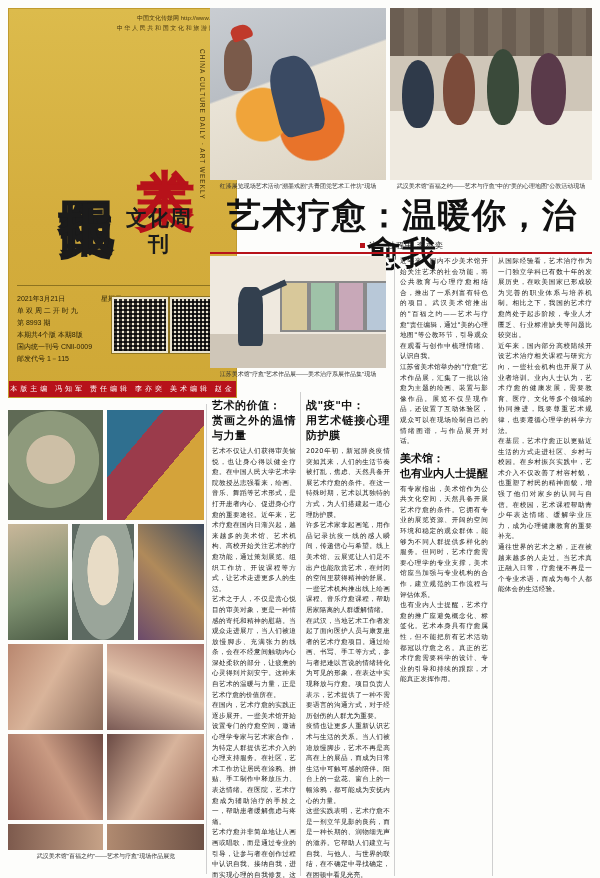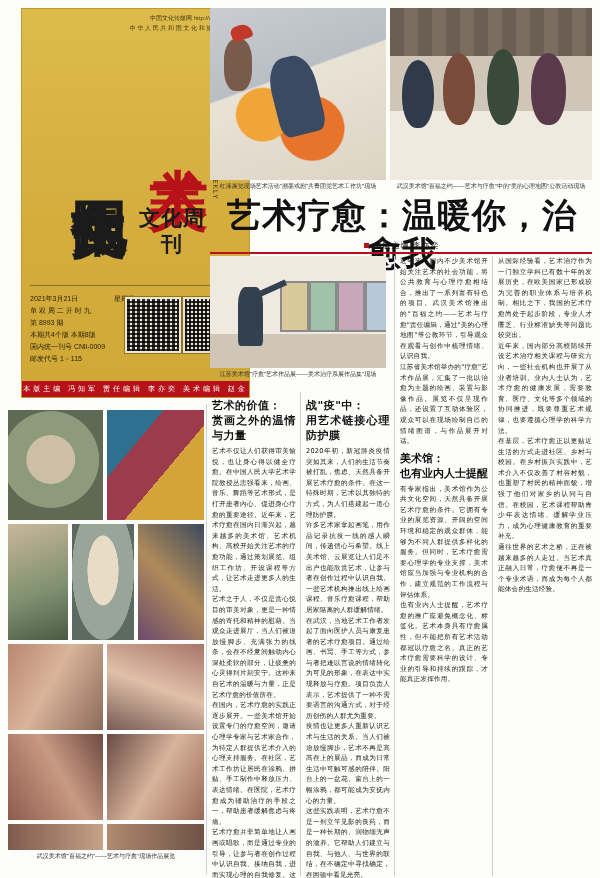--- a/index.html
+++ b/index.html
@@ -10,21 +10,21 @@
     color:#111;
     overflow:hidden;
     position:relative;
   }
   .page{
     position:absolute;inset:0;
     background:#fdfdfb;
   }
   
   .masthead{
-    position:absolute;left:21px;top:8px;width:229px;height:390px;
+    position:absolute;left:8px;top:8px;width:229px;height:390px;
     background:#d9b84a;
     background:linear-gradient(180deg,#dcbb4c 0%,#d4ad3d 55%,#cfa836 100%);
     border:1px solid #c09b2e;
     box-sizing:border-box;
     overflow:hidden;
   }
   .mh-toprule{
     position:absolute;left:6px;top:4px;right:6px;height:22px;
     font-size:6px;color:#4a3a10;line-height:10px;
     text-align:right;
@@ -257,21 +257,21 @@
       <div class="p p1"></div>
       <div class="p p2"></div>
       <div class="p p3"></div>
       <div class="p p4"></div>
     </div>
   </div>
   <div class="cap cap2">武汉美术馆"百福之约——艺术与疗愈"中的"美的心理地图"公教活动现场</div>
 
   <div class="headline">艺术疗愈：温暖你，治愈我</div>
   <div class="byline">
-    <span class="sq"></span><span>本版主编 李亦奕</span>
+    <span class="sq"></span><span>这一过程中 李亦奕</span>
   </div>
 
   <div class="hero">
     <div class="inner">
       <div class="frame f1"></div>
         <div class="frame f2"></div>
       <div class="frame f3"></div>
         <div class="frame f4"></div>
       <div class="person"></div>
         <div class="arm"></div>
@@ -305,21 +305,21 @@
     <div class="coltext">在国内，艺术疗愈的实践正逐步展开。一些美术馆开始设置专门的疗愈空间，邀请心理学专家与艺术家合作，为特定人群提供艺术介入的心理支持服务。在社区，艺术工作坊让居民在涂鸦、拼贴、手工制作中释放压力、表达情绪。在医院，艺术疗愈成为辅助治疗的手段之一，帮助患者缓解焦虑与疼痛。</div>
     <div class="coltext">艺术疗愈并非简单地让人画画或唱歌，而是通过专业的引导，让参与者在创作过程中认识自我、接纳自我，进而实现心理的自我修复。这一过程中，作品的美丑并不重要，重要的是创作者在这一过程中获得的体验与成长。</div>
   </div>
 
   <div class="vrule" style="left:300px;top:392px;height:484px;"></div>
 
   <div class="col" style="left:306px;top:392px;width:84px;height:484px;">
     <div class="subhead" style="white-space:pre-line;">战"疫"中：
 用艺术链接心理防护膜</div>
     <div class="coltext">2020年初，新冠肺炎疫情突如其来，人们的生活节奏被打乱，焦虑、天然具备开展艺术疗愈的条件。在这一特殊时期，艺术以其独特的方式，为人们搭建起一道心理防护膜。</div>
-    <div class="coltext">许多艺术家拿起画笔，用作品记录抗疫一线的感人瞬间，传递信心与希望。线上美术馆、云展览让人们足不出户也能欣赏艺术，让参与者在创作过程中认识自我。一些艺术机构推出线上绘画课程、音乐疗愈课程，帮助居家隔离的人群缓解情绪。</div>
+    <div class="coltext">许多艺术家拿起画笔，用作品记录抗疫一线的感人瞬间，传递信心与希望。线上美术馆、云展览让人们足不出户也能欣赏艺术，在封闭的空间里获得精神的舒展。一些艺术机构推出线上绘画课程、音乐疗愈课程，帮助居家隔离的人群缓解情绪。</div>
     <div class="coltext">在武汉，当地艺术工作者发起了面向医护人员与康复患者的艺术疗愈项目。通过绘画、书写、手工等方式，参与者把难以言说的情绪转化为可见的形象，在表达中实现释放与疗愈。项目负责人表示，艺术提供了一种不需要语言的沟通方式，对于经历创伤的人群尤为重要。</div>
     <div class="coltext">疫情也让更多人重新认识艺术与生活的关系。当人们被迫放慢脚步，艺术不再是高高在上的展品，而成为日常生活中可触可感的陪伴。阳台上的一盆花、窗台上的一幅涂鸦，都可能成为安抚内心的力量。</div>
     <div class="coltext">这些实践表明，艺术疗愈不是一剂立竿见影的良药，而是一种长期的、润物细无声的滋养。它帮助人们建立与自我、与他人、与世界的联结，在不确定中寻找确定，在困顿中看见光亮。</div>
   </div>
 
   <div class="vrule" style="left:394px;top:256px;height:620px;"></div>
 
   <div class="col" style="left:400px;top:256px;width:88px;height:620px;">
     <div class="coltext">近年来，国内不少美术馆开始关注艺术的社会功能，将公共教育与心理疗愈相结合，推出了一系列富有特色的项目。武汉美术馆推出的"百福之约——艺术与疗愈"责任编辑，通过"美的心理地图"等公教环节，引导观众在观看与创作中梳理情绪、认识自我。</div>
     <div class="coltext">江苏省美术馆举办的"疗愈"艺术作品展，汇集了一批以治愈为主题的绘画、装置与影像作品。展览不仅呈现作品，还设置了互动体验区，观众可以在现场绘制自己的情绪图谱，与作品展开对话。</div>

